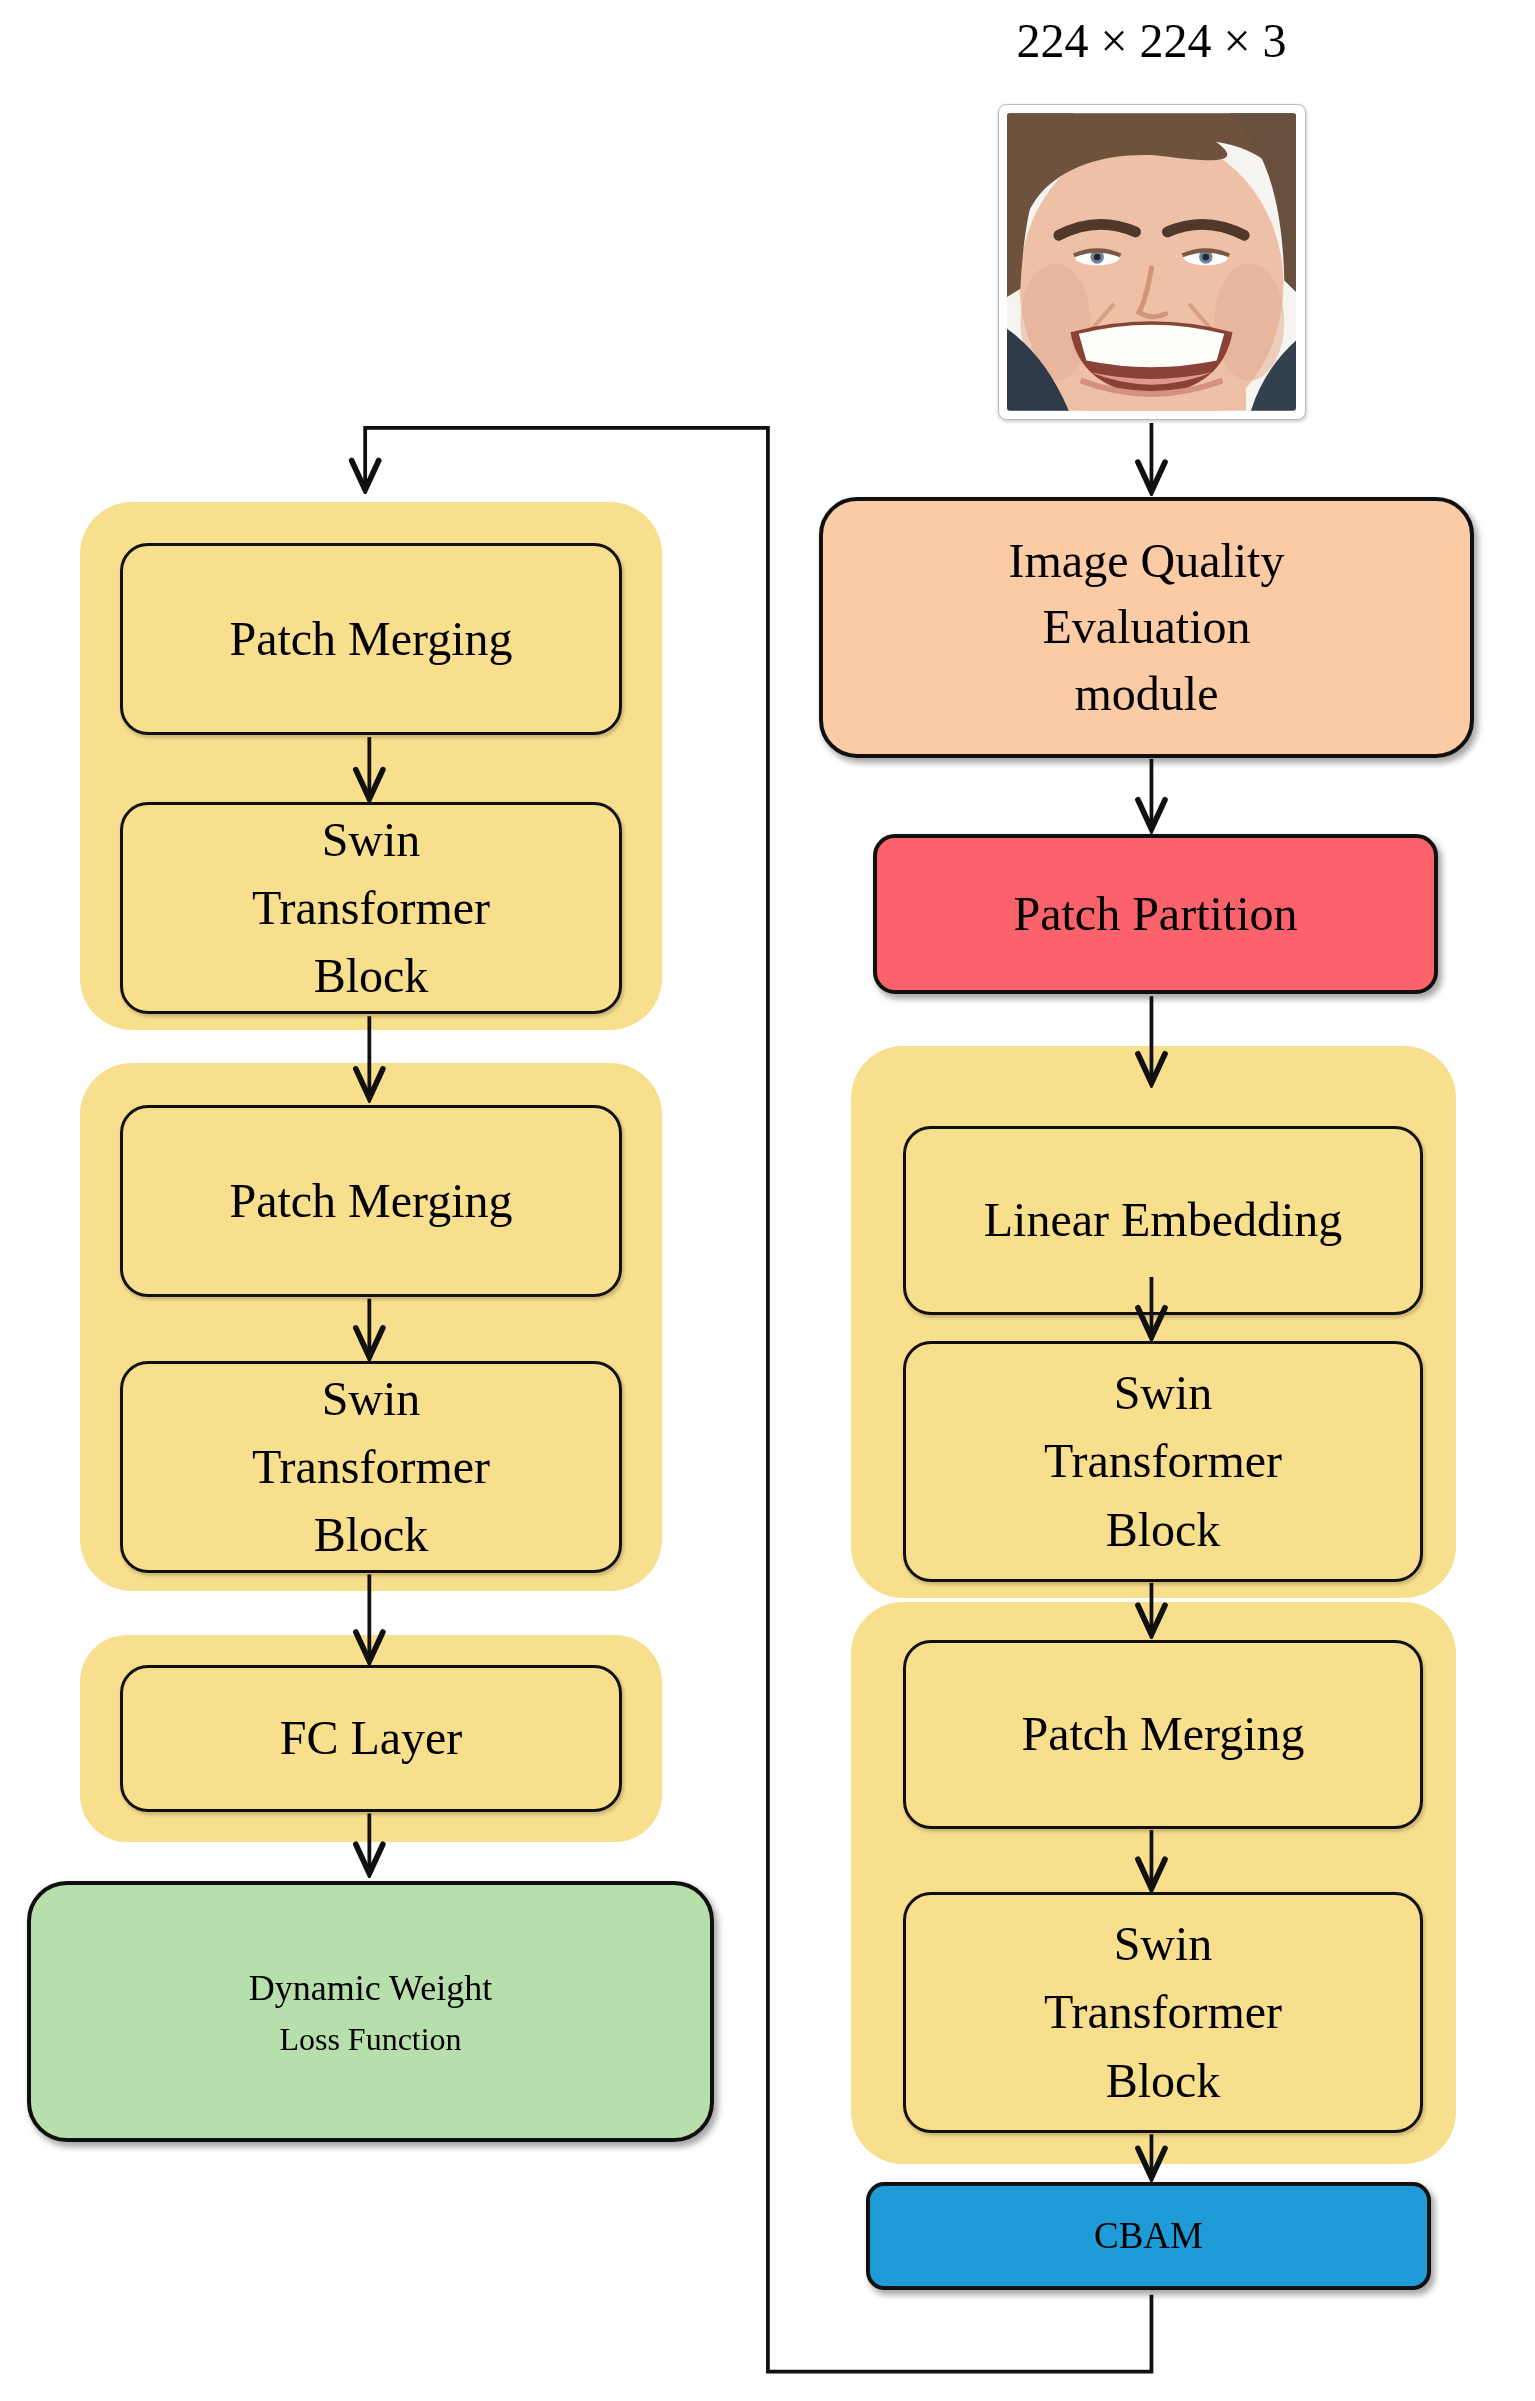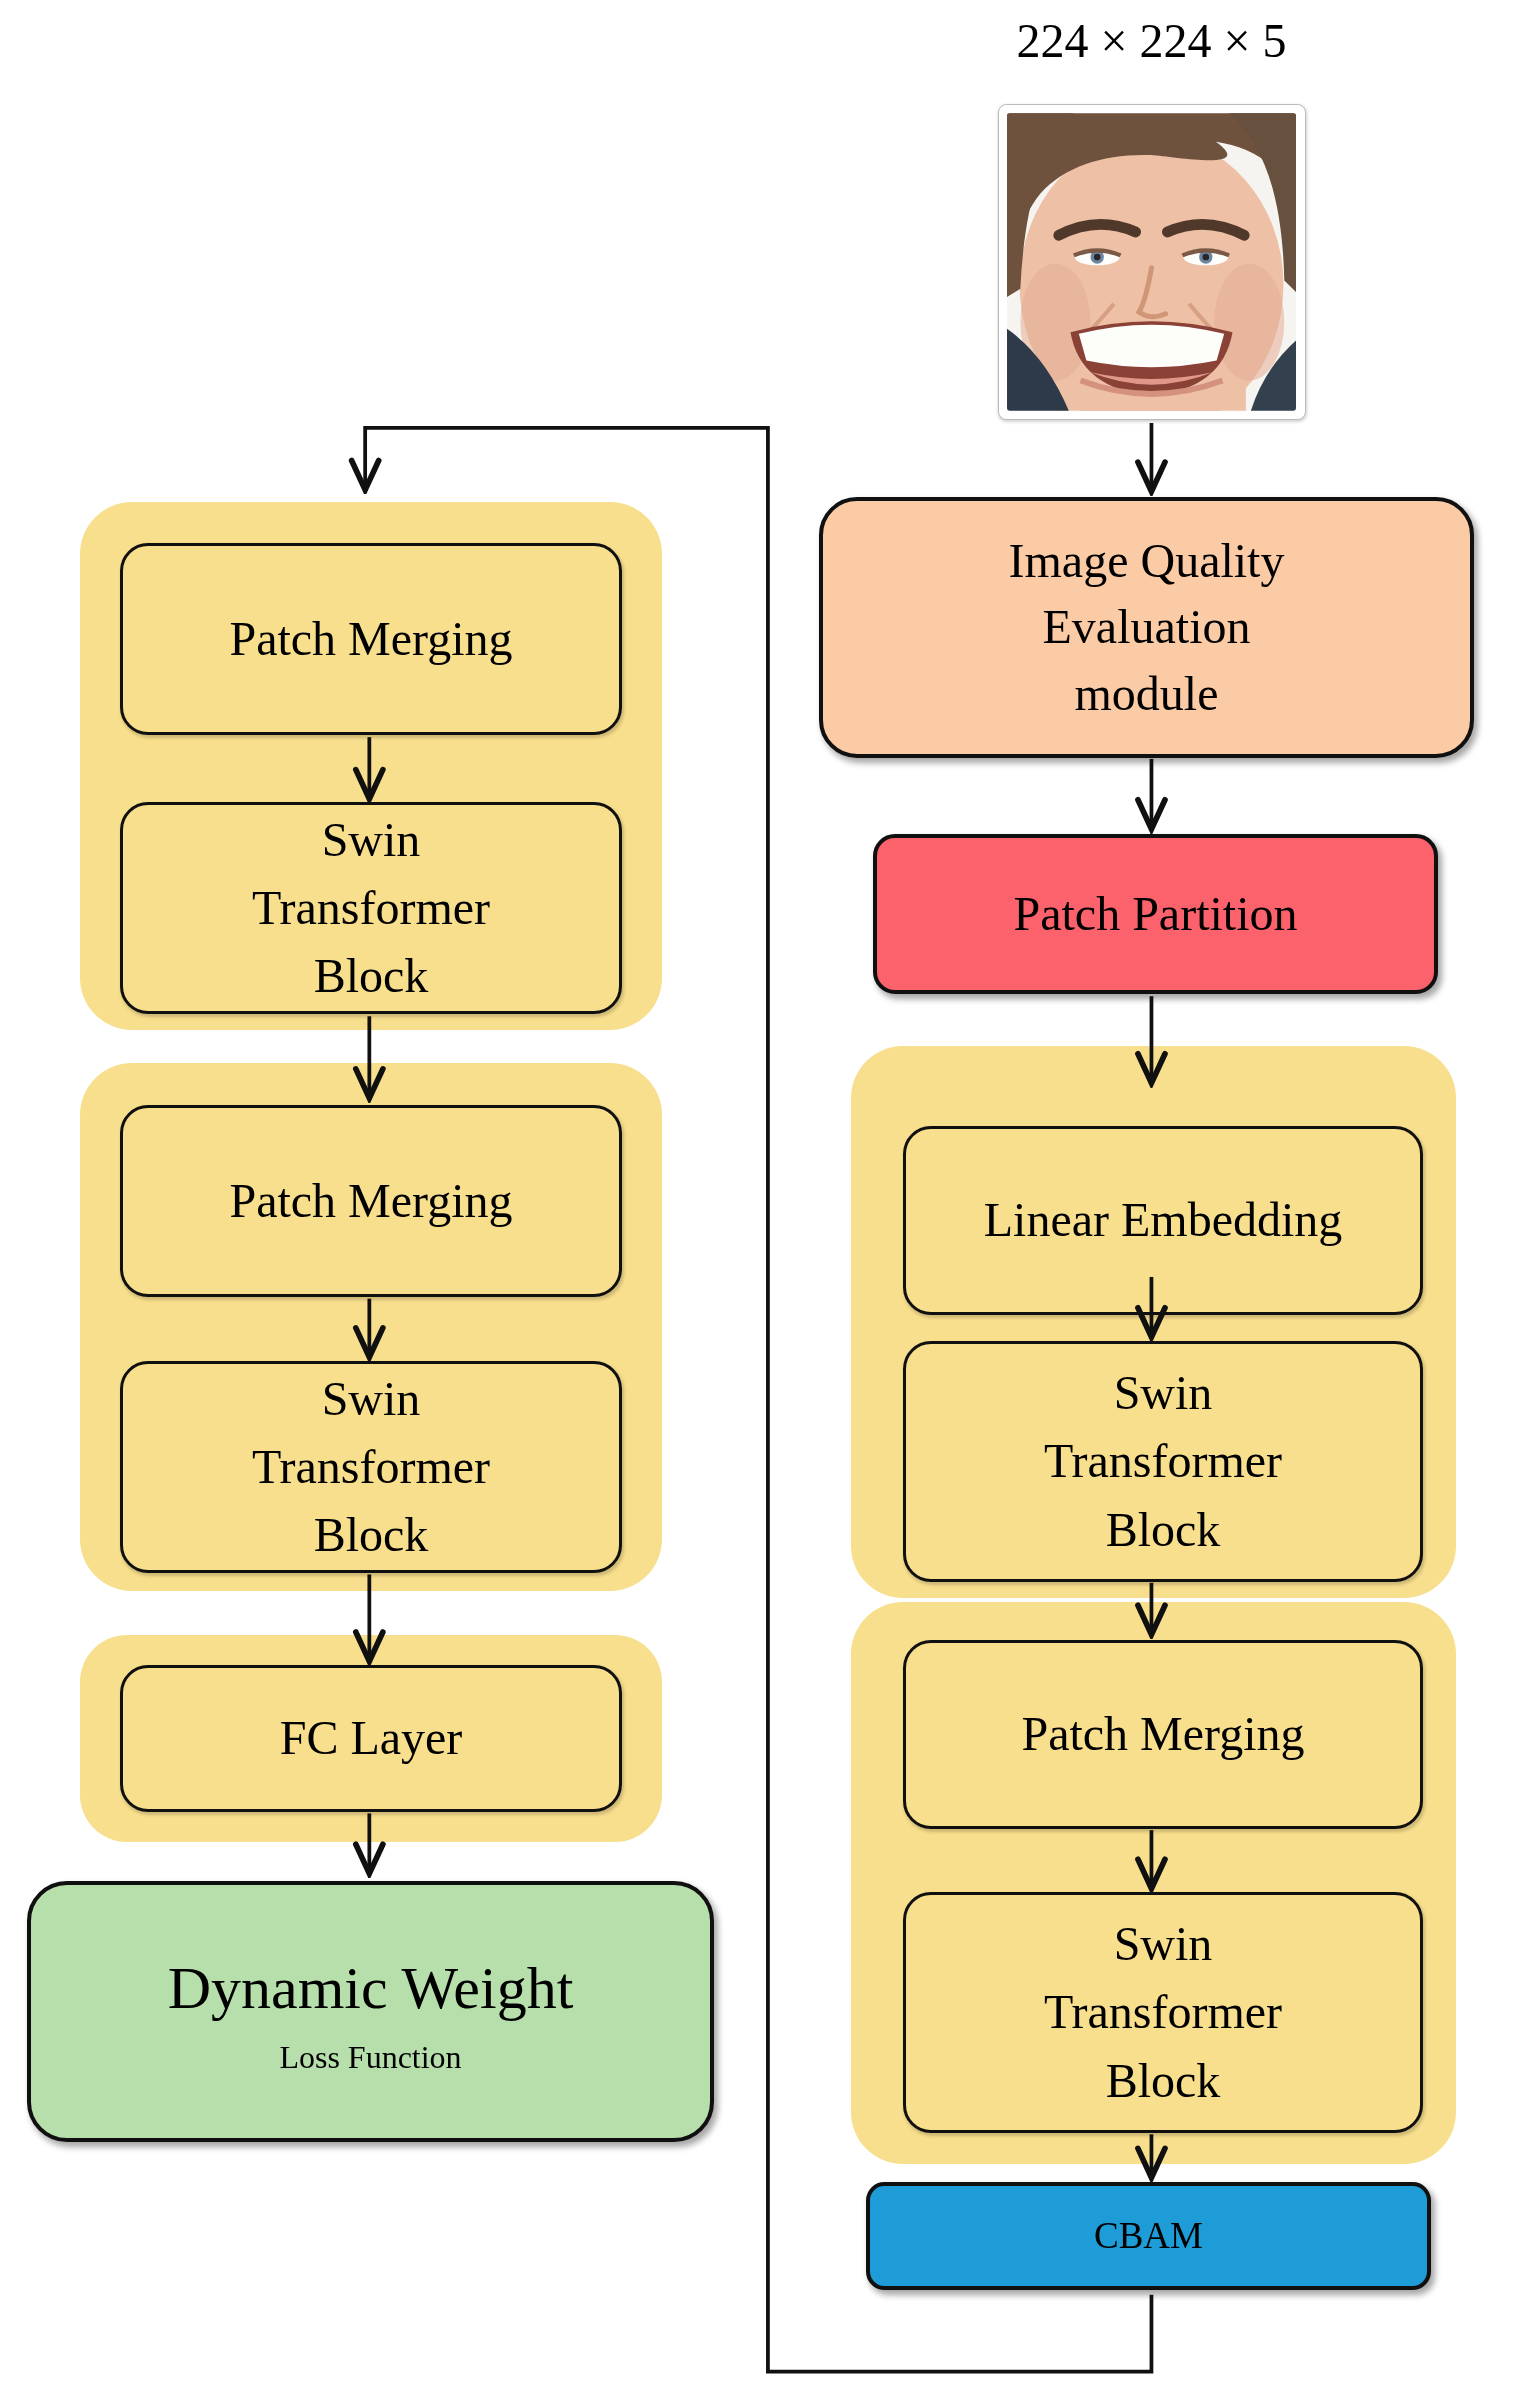--- a/index.html
+++ b/index.html
@@ -43,21 +43,21 @@
     box-shadow:0.8px 1.7px 3.3px rgba(0,0,0,.18);
   }
   .face-frame svg{display:block;border-radius:3.3px;}
   svg.wires{position:absolute;left:0;top:0;pointer-events:none;}
 </style>
 </head>
 <body>
 
 <div class="canvas">
 
-  <div class="abs title" style="left:869px;top:13.4px;width:565px;">224 × 224 × 5</div>
+  <div class="abs title" style="left:869px;top:13.4px;width:565px;">224 × 224 × 3</div>
 
   <div class="abs face-frame" style="left:998px;top:104px;width:308px;height:316px;">
     <svg viewBox="0 0 346 356" width="289" height="298">
       <rect x="0" y="0" width="346" height="356" fill="#f6f4f1"></rect>
 
       <ellipse cx="173" cy="205" rx="158" ry="178" fill="#eec0a6"></ellipse>
       <rect x="60" y="290" width="226" height="66" fill="#eec0a6"></rect>
 
       <ellipse cx="58" cy="250" rx="42" ry="70" fill="#e3ad93" opacity=".55"></ellipse>
       <ellipse cx="290" cy="250" rx="42" ry="70" fill="#e3ad93" opacity=".55"></ellipse>
@@ -147,21 +147,21 @@
     <span class="lbl lbl-line">Transformer</span>
     <span class="lbl lbl-line">Block</span>
   </div>
 
   <div class="abs group" style="left: 80px; top: 1635px; width: 582px; height: 207px; border-radius: 47px; background-color: rgb(248, 223, 141);"></div>
   <div class="abs node inner" style="left: 120px; top: 1665px; width: 502px; height: 147px; background-color: rgb(248, 223, 141);">
     <span class="lbl">FC Layer</span>
   </div>
 
   <div class="abs node" style="left: 27px; top: 1881px; width: 687px; height: 261px; border-radius: 40px; line-height: 1.5; background-color: rgb(183, 223, 171);">
-    <span class="lbl lbl-line" style="font-size:60px;">Dynamic Weight</span>
+    <span class="lbl lbl-line" style="font-size:36px;">Dynamic Weight</span>
     <span class="lbl lbl-line" style="font-size:32px;">Loss Function</span>
   </div>
 
   <svg class="wires" width="1535" height="2401" viewBox="0 0 1837 2873">
     <defs>
       <marker id="ah" viewBox="0 0 10 10" refX="8.8" refY="5" markerWidth="10" markerHeight="10" orient="auto" markerUnits="strokeWidth">
         <path d="M1 1.4 L8.8 5 L1 8.6" fill="none" stroke="#101010" stroke-width="1.5" stroke-linecap="round"></path>
       </marker>
     </defs>
     <g stroke="#101010" stroke-width="4.5" fill="none">

